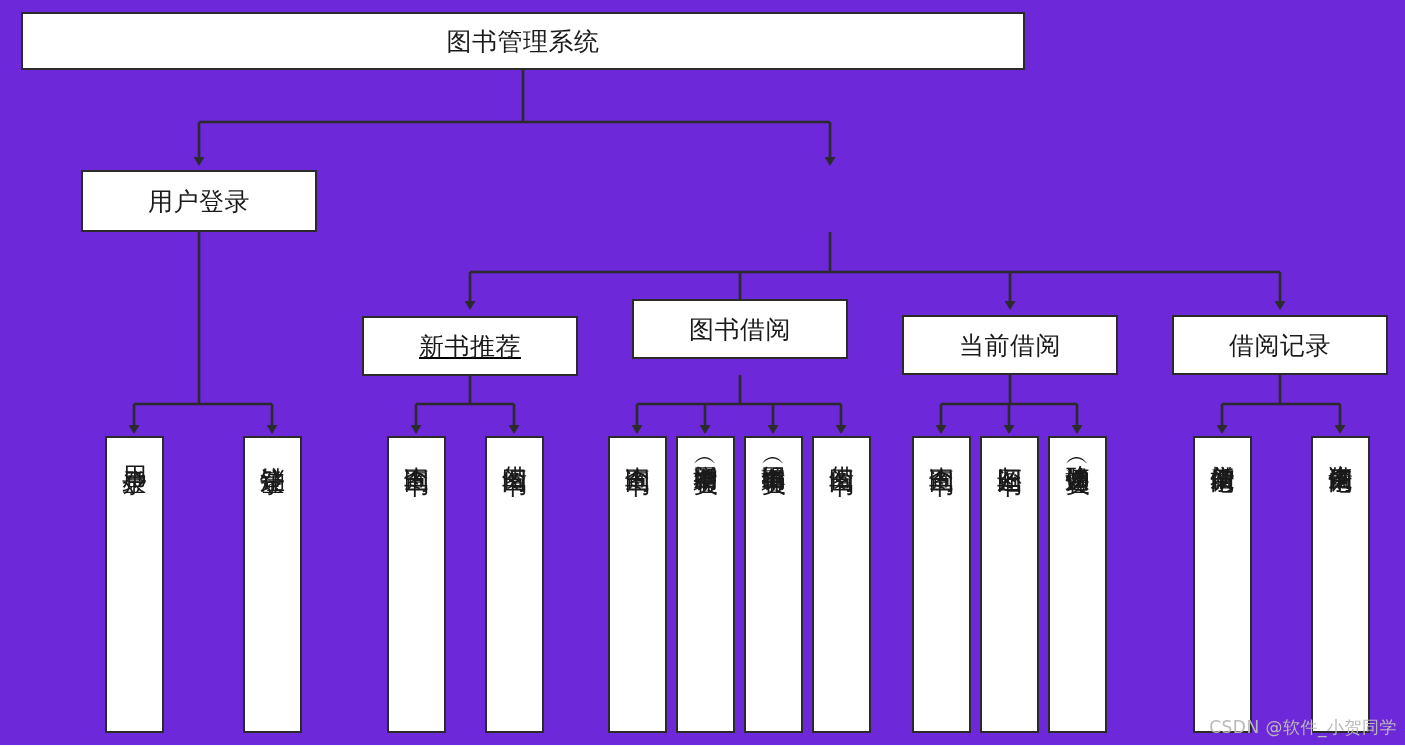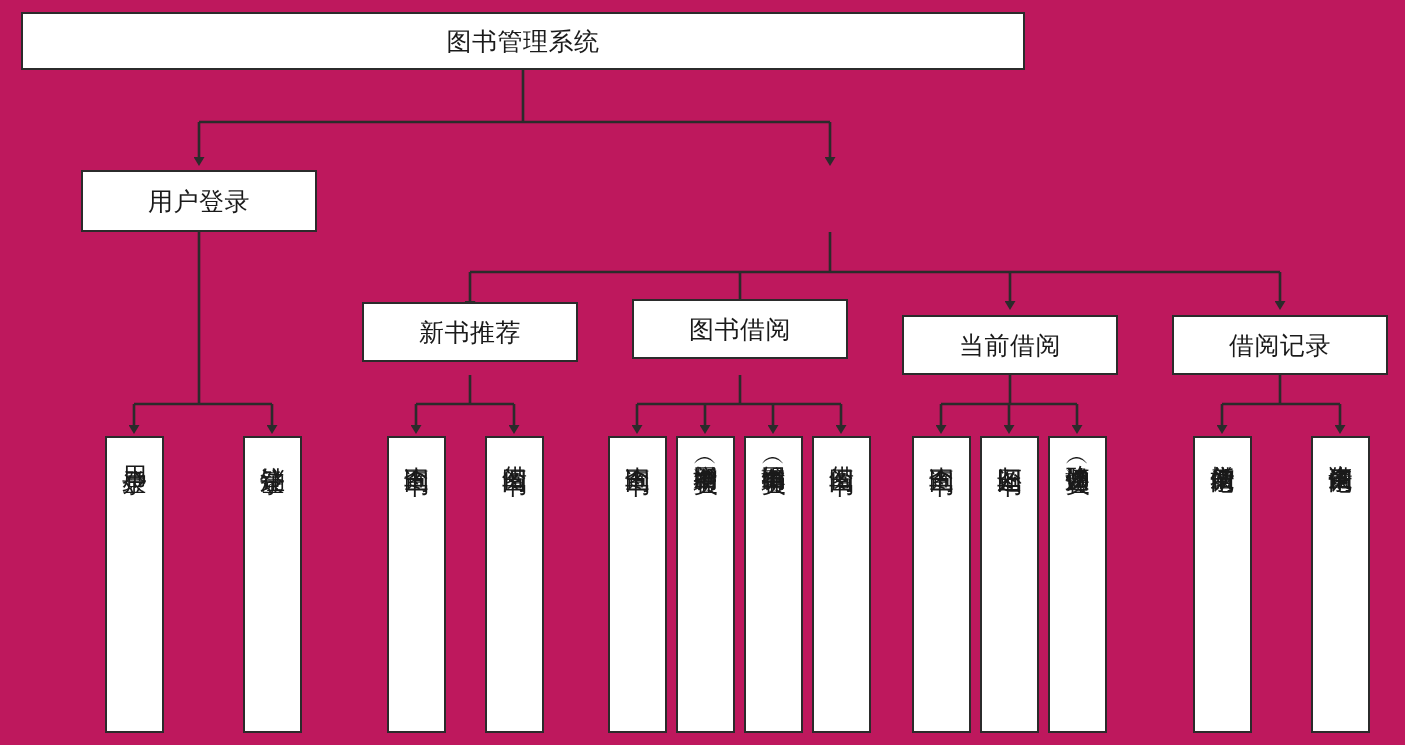--- a/index.html
+++ b/index.html
@@ -8,21 +8,21 @@
     padding: 0;
     background: #ffffff;
   }
   body {
     font-family: "DejaVu Sans", "Liberation Sans", sans-serif;
   }
   #canvas {
     position: relative;
     width: 1405px;
     height: 745px;
-    background: #be185d;
+    background: #6d28d9;
     overflow: hidden;
   }
   #edges {
     position: absolute;
     left: 0;
     top: 0;
     width: 1405px;
     height: 747px;
     pointer-events: none;
   }
@@ -136,21 +136,21 @@
   </svg>
 
   <div class="node horiz root" style="left:21px; top:12px; width:1004px; height:58px;">
     <span class="label">图书管理系统</span>
   </div>
 
   <div class="node horiz" style="left:81px; top:170px; width:236px; height:62px;">
     <span class="label">用户登录</span>
   </div>
 
-  <div class="node horiz" style="left:362px; top:302px; width:216px; height:60px;">
+  <div class="node horiz" style="left:362px; top:316px; width:216px; height:60px;text-decoration:underline;">
     <span class="label">新书推荐</span>
   </div>
   <div class="node horiz" style="left:632px; top:299px; width:216px; height:60px;">
     <span class="label">图书借阅</span>
   </div>
   <div class="node horiz" style="left:902px; top:315px; width:216px; height:60px;">
     <span class="label">当前借阅</span>
   </div>
   <div class="node horiz" style="left:1172px; top:315px; width:216px; height:60px;">
     <span class="label">借阅记录</span>
@@ -193,14 +193,15 @@
     <span class="label">确认归还（管理员）</span>
   </div>
 
   <div class="node vert tall" style="left:1193px; top:436px; width:59px; height:297px;">
     <span class="label">新增借阅记录</span>
   </div>
   <div class="node vert tall" style="left:1311px; top:436px; width:59px; height:297px;">
     <span class="label">查询借阅记录</span>
   </div>
 
+  <div id="watermark">CSDN @软件_小贺同学</div>
 
 </div>
 
 </body></html>

